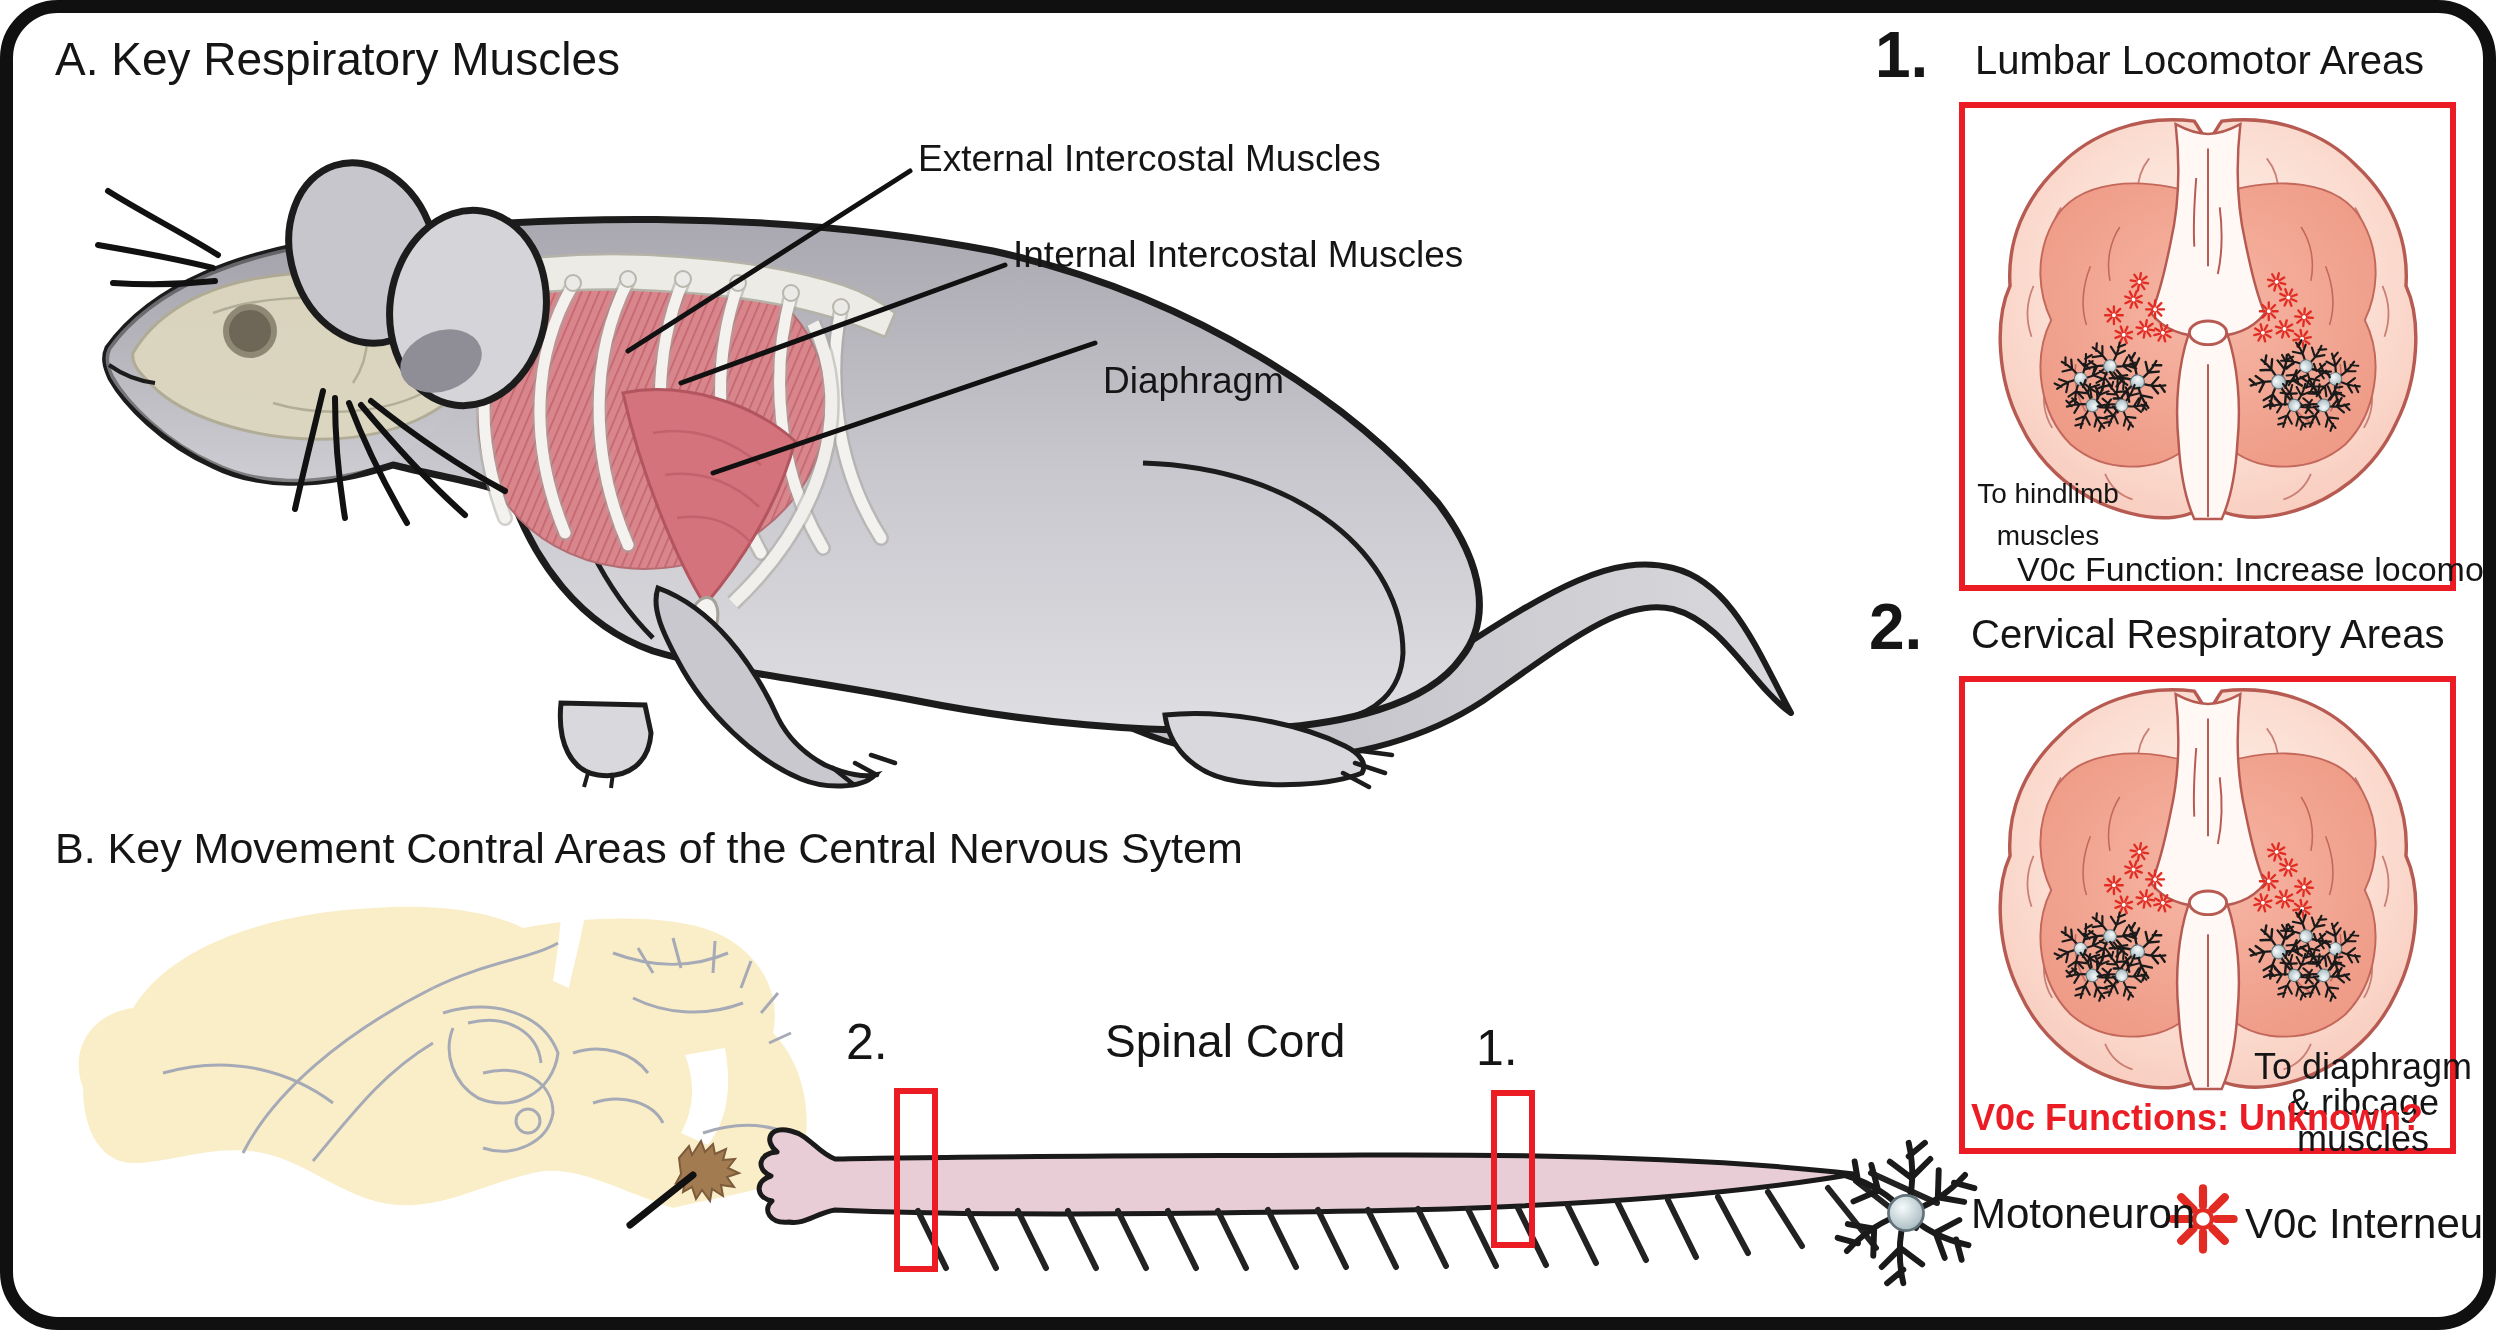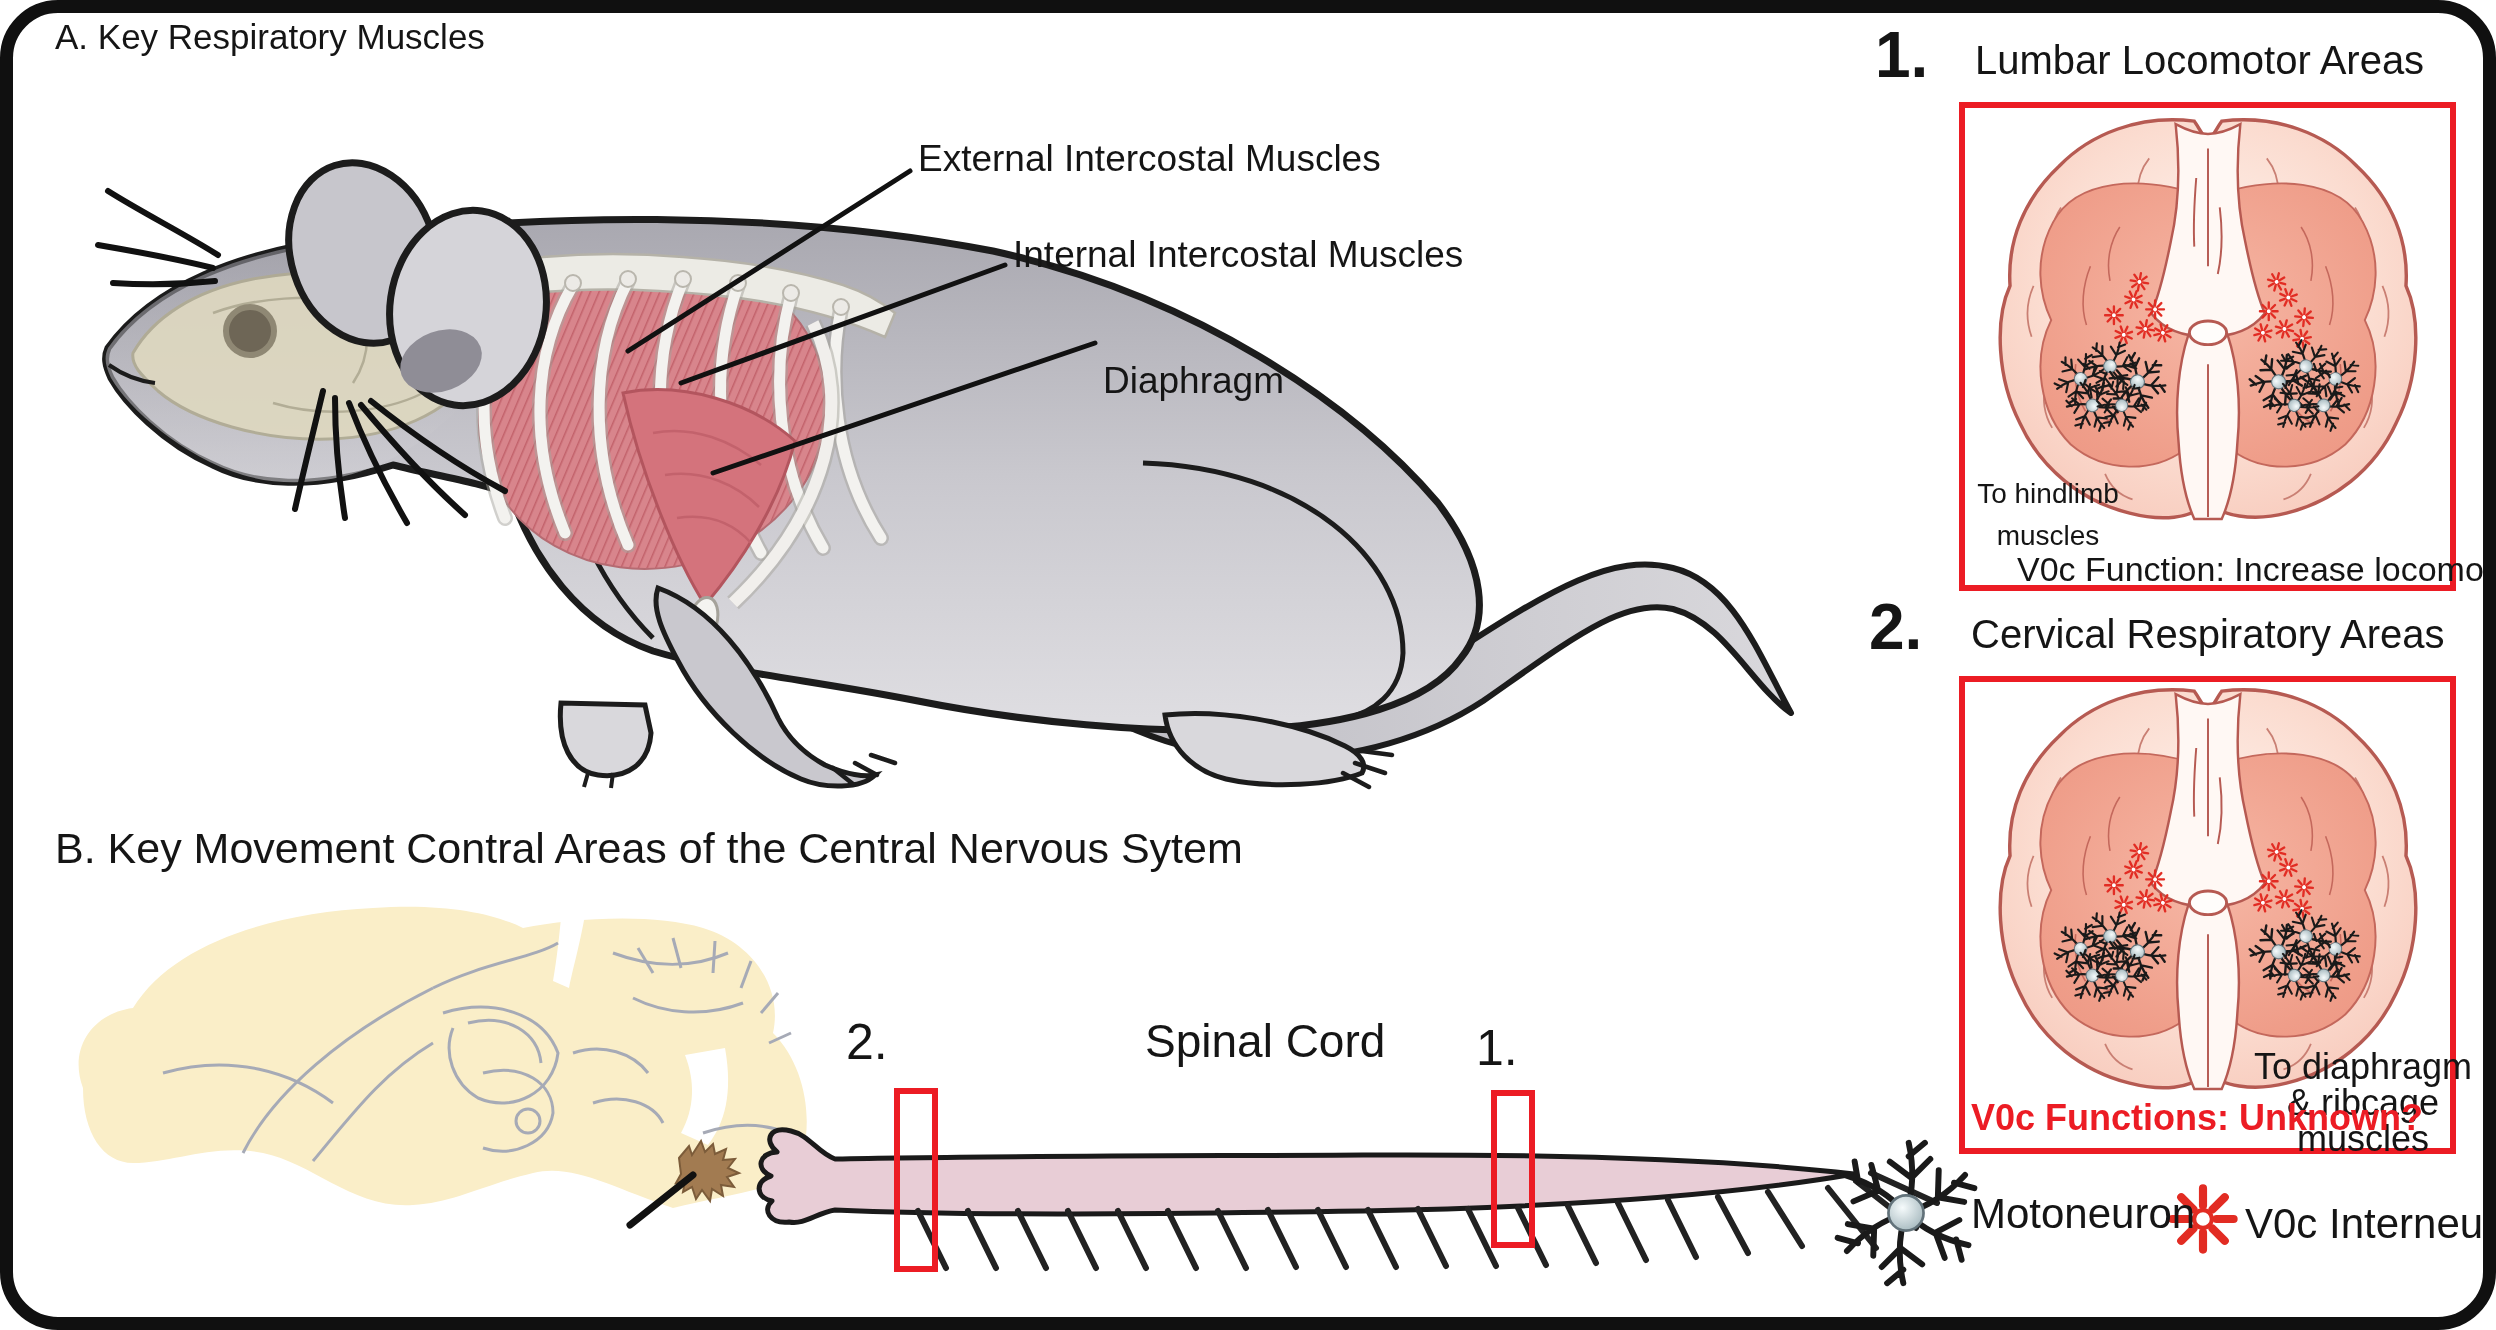--- a/index.html
+++ b/index.html
@@ -335,30 +335,30 @@
     <rect x="1949" y="92" width="491" height="483" fill="none" stroke="#ec1c24" stroke-width="6"></rect>
     <use href="#xsec" transform="translate(2195,312) scale(0.98)"></use>
 
     <rect x="1949" y="666" width="491" height="472" fill="none" stroke="#ec1c24" stroke-width="6"></rect>
     <use href="#xsec" transform="translate(2195,882) scale(0.98)"></use>
 
     <use href="#mnb" transform="translate(1893,1200) scale(2.7)"></use>
     <use href="#v0c" transform="translate(2190,1206) scale(3.4)"></use>
   </svg>
 
-  <div class="txt" style="left:42px;top:5px;font-size:35px;">A. Key Respiratory Muscles</div>
+  <div class="txt" style="left:42px;top:22px;font-size:46px;">A. Key Respiratory Muscles</div>
 
   <div class="txt" style="left:905px;top:126px;font-size:37px;">External Intercostal Muscles</div>
   <div class="txt" style="left:1000px;top:222px;font-size:37px;">Internal Intercostal Muscles</div>
   <div class="txt" style="left:1090px;top:300px;font-size:37px;margin-top:48px;">Diaphragm</div>
 
   <div class="txt" style="left:42px;top:812px;font-size:43px;">B. Key Movement Contral Areas of the Central Nervous Sytem</div>
 
   <div class="txt" style="left:833px;top:1002px;font-size:50px;">2.</div>
-  <div class="txt" style="left:1092px;top:1004px;font-size:46px;margin-left:40px;">Spinal Cord</div>
+  <div class="txt" style="left:1092px;top:1004px;font-size:46px;">Spinal Cord</div>
   <div class="txt" style="left:1463px;top:1008px;font-size:50px;">1.</div>
 
 
   <div class="txt num" style="left:1862px;top:8px;font-size:64px;">1.</div>
   <div class="txt" style="left:1962px;top:26px;font-size:40px;">Lumbar Locomotor Areas</div>
   <div class="txt center" style="left:1950px;top:460px;width:170px;font-size:28px;line-height:42px;">
     <div>To hindlimb</div>
     <div>muscles</div>
   </div>
   <div class="txt" style="left:2004px;top:538px;font-size:34px;">V0c Function: Increase locomotor output</div>

